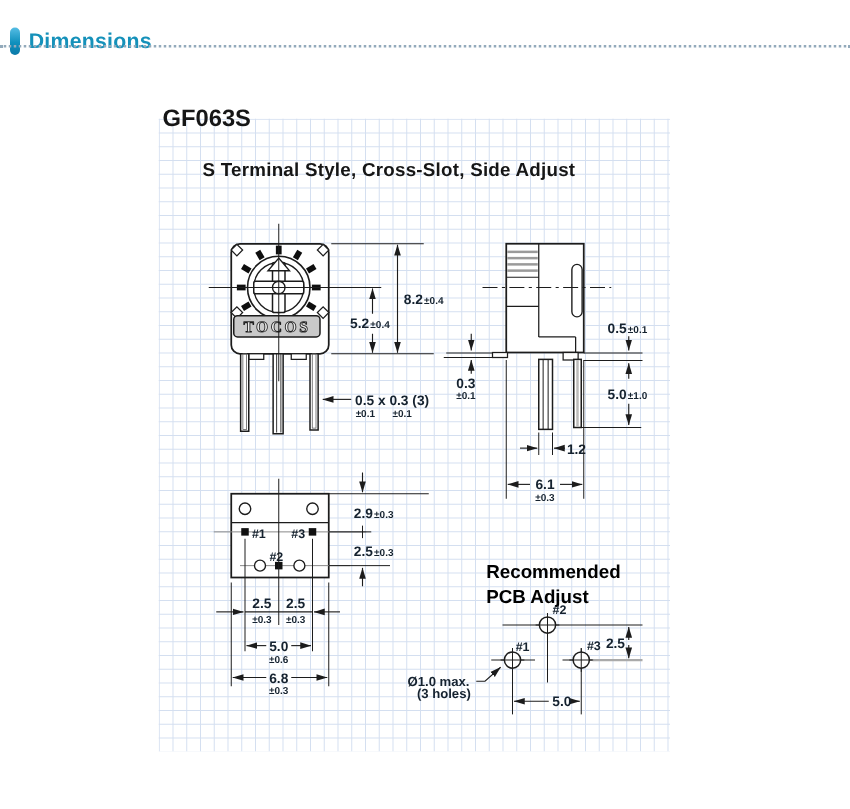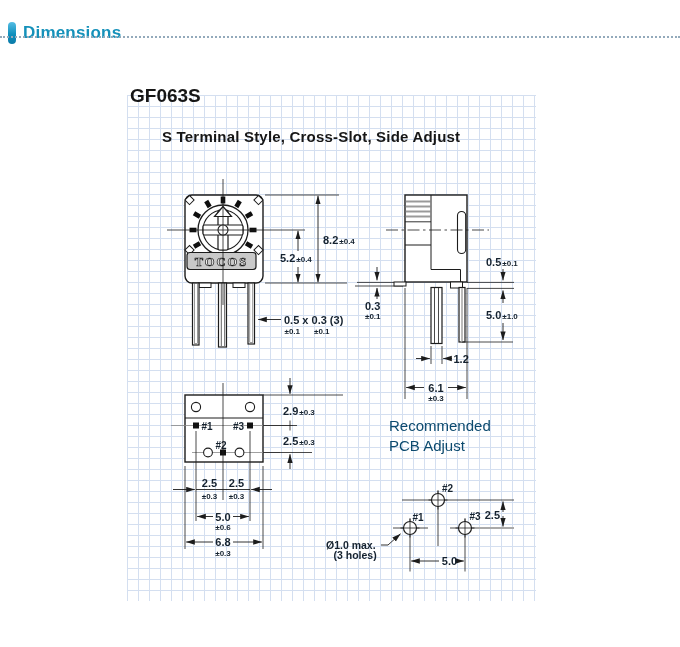--- a/index.html
+++ b/index.html
@@ -12,21 +12,21 @@
   .sec-title{margin:0 0 0 7px;font-size:17px;font-weight:bold;color:#1591ba;letter-spacing:.2px;}
   .dotted-rule{position:absolute;left:0;top:36px;width:680px;height:0;
                border-top:2px dotted #93aabb;}
   
   .grid-paper{position:absolute;left:127px;top:95px;width:409px;height:506px;
       background-image:linear-gradient(to right,#d4dff0 1px,transparent 1px),
                        linear-gradient(to bottom,#d4dff0 1px,transparent 1px);
       background-size:11px 11px;}
   .model{position:absolute;left:130px;top:85px;font-size:19px;font-weight:bold;color:#161616;}
   .subtitle{position:absolute;left:130px;top:128px;font-size:15px;font-weight:bold;color:#161616;letter-spacing:.2px;margin-left:32px;}
-  .pcb-heading{position:absolute;left:389px;top:416px;font-size:15px;font-weight:normal;color:#0c4a6e;line-height:20px;}
+  .pcb-heading{position:absolute;left:389px;top:448px;font-size:15px;font-weight:bold;color:#000000;line-height:20px;}
   svg.draw{position:absolute;left:0;top:0;}
   
   .dim{font-family:"Liberation Sans",sans-serif;font-size:11px;font-weight:bold;fill:#15222f;}
   .tol{font-size:8px;}
   .toltx{font-family:"Liberation Sans",sans-serif;font-size:8px;font-weight:bold;fill:#15222f;}
   .term{font-family:"Liberation Sans",sans-serif;font-size:10px;font-weight:bold;fill:#15222f;}
   .note{font-family:"Liberation Sans",sans-serif;font-size:10.5px;font-weight:bold;fill:#15222f;}
   .logo{font-family:"Liberation Serif",serif;font-size:12.5px;font-weight:bold;
         fill:#ececec;stroke:#1c1c1c;stroke-width:.7px;letter-spacing:2px;}
 </style>

